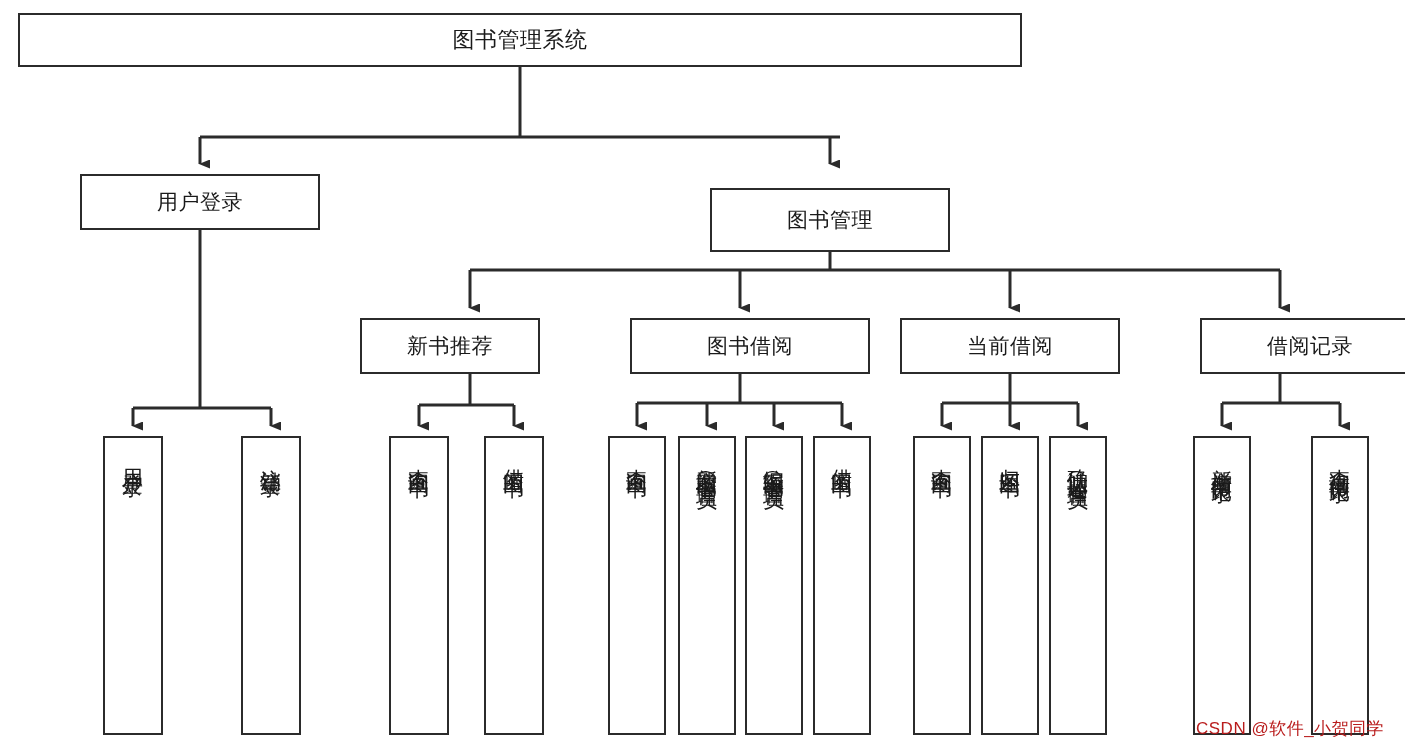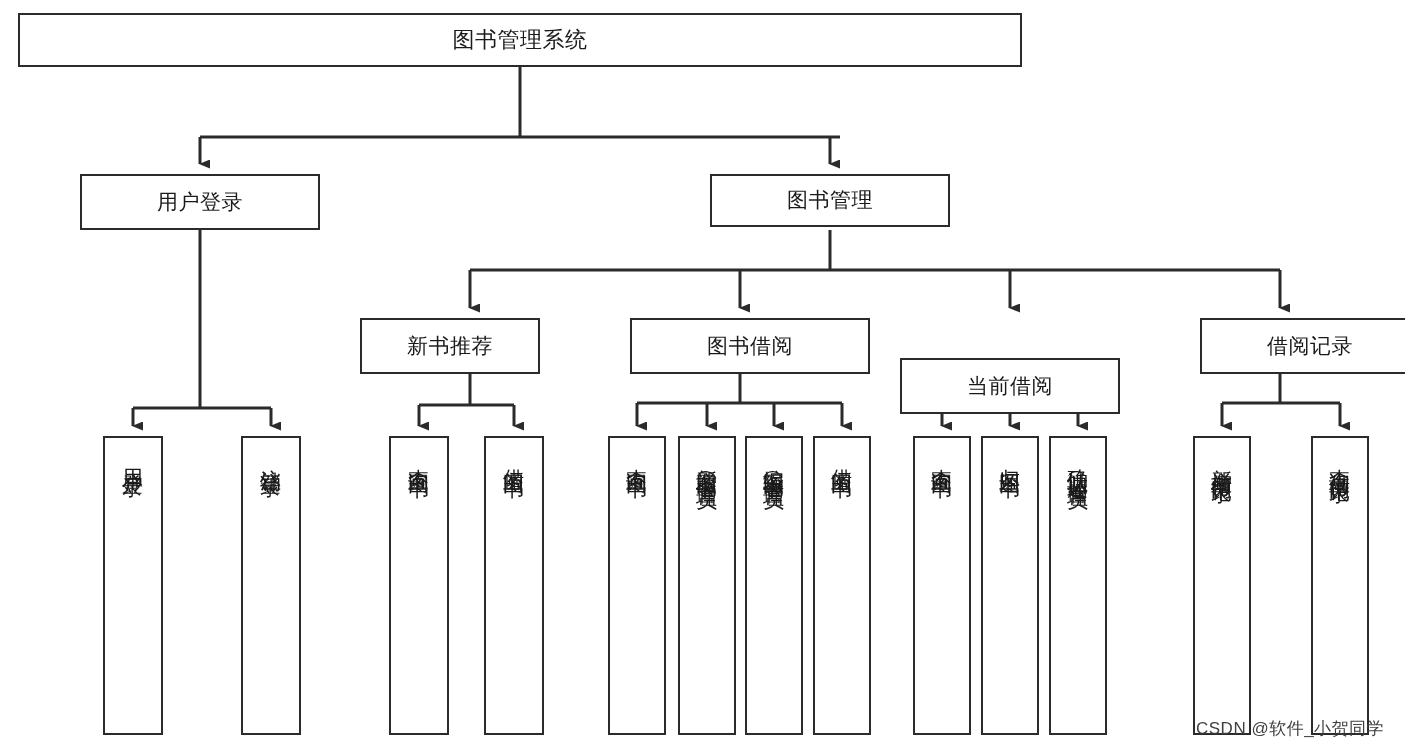--- a/index.html
+++ b/index.html
@@ -55,21 +55,21 @@
   .node.vertical .node-label {
     writing-mode: vertical-rl;
     text-orientation: upright;
     font-size: 21px;
     letter-spacing: 3px;
     line-height: 1;
   }
   .watermark {
     position: absolute;
     font-size: 17px;
-    color: #404040;
+    color: #b91c1c;
     white-space: nowrap;
     letter-spacing: 0.5px;
     user-select: none;
   }
 </style>
 </head>
 <body>
 
 <div id="canvas">
 
@@ -123,31 +123,31 @@
     </g>
   </svg>
 
   <div class="node root horizontal" style="left:18px; top:13px; width:1004px; height:54px;">
     <span class="node-label">图书管理系统</span>
   </div>
 
   <div class="node horizontal" style="left:80px; top:174px; width:240px; height:56px;">
     <span class="node-label">用户登录</span>
   </div>
-  <div class="node horizontal" style="left:710px; top:174px; width:240px; height:53px;">
+  <div class="node horizontal" style="left:710px; top:188px; width:240px; height:64px;">
     <span class="node-label">图书管理</span>
   </div>
 
   <div class="node horizontal" style="left:360px; top:318px; width:180px; height:56px;">
     <span class="node-label">新书推荐</span>
   </div>
   <div class="node horizontal" style="left:630px; top:318px; width:240px; height:56px;">
     <span class="node-label">图书借阅</span>
   </div>
-  <div class="node horizontal" style="left:900px; top:318px; width:220px; height:56px;margin-top:40px;">
+  <div class="node horizontal" style="left:900px; top:318px; width:220px; height:56px;">
     <span class="node-label">当前借阅</span>
   </div>
   <div class="node horizontal" style="left:1200px; top:318px; width:220px; height:56px;">
     <span class="node-label">借阅记录</span>
   </div>
 
   <div class="node vertical" style="left:103px; top:436px; width:60px; height:299px;">
     <span class="node-label">用户登录</span>
   </div>
   <div class="node vertical" style="left:241px; top:436px; width:60px; height:299px;">

